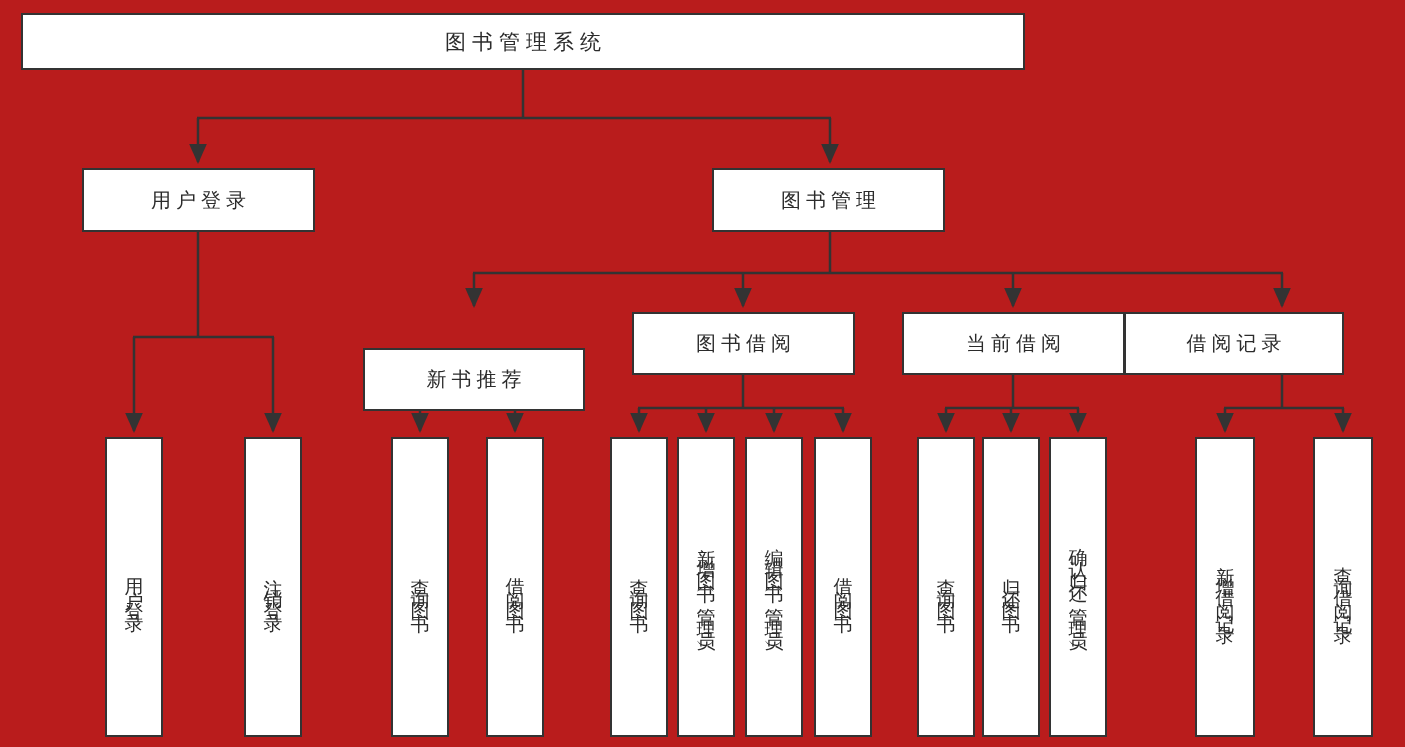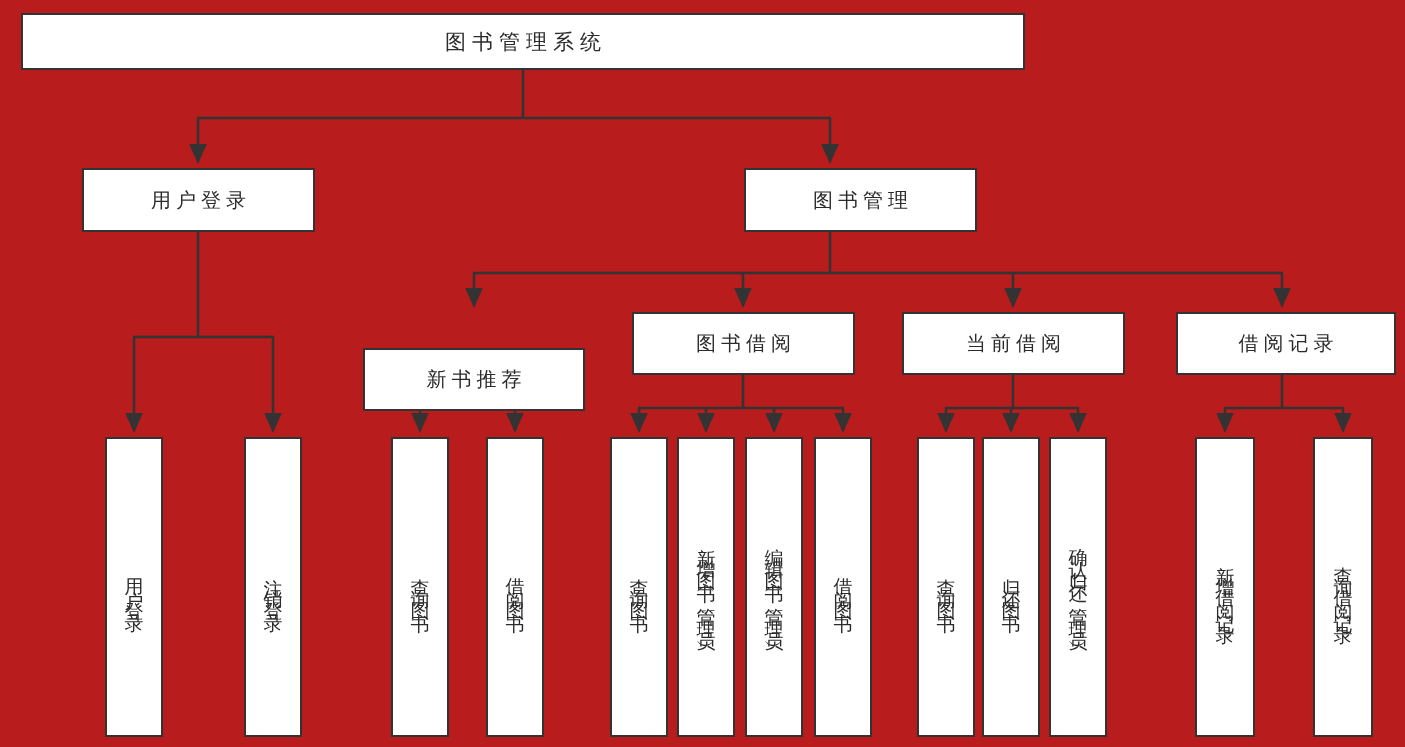--- a/index.html
+++ b/index.html
@@ -120,34 +120,34 @@
     </g>
   </svg>
 
   <div class="node node-root" style="left:21px; top:13px; width:1004px; height:57px;">
     <span>图书管理系统</span>
   </div>
 
   <div class="node node-h" style="left:82px; top:168px; width:233px; height:64px;">
     <span>用户登录</span>
   </div>
-  <div class="node node-h" style="left:712px; top:168px; width:233px; height:64px;margin-left:32px;">
+  <div class="node node-h" style="left:712px; top:168px; width:233px; height:64px;">
     <span>图书管理</span>
   </div>
 
   <div class="node node-h" style="left:363px; top:312px; width:222px; height:63px;margin-top:36px;">
     <span>新书推荐</span>
   </div>
   <div class="node node-h" style="left:632px; top:312px; width:223px; height:63px;">
     <span>图书借阅</span>
   </div>
   <div class="node node-h" style="left:902px; top:312px; width:223px; height:63px;">
     <span>当前借阅</span>
   </div>
-  <div class="node node-h" style="left:1176px; top:312px; width:220px; height:63px;">
+  <div class="node node-h" style="left:1124px; top:312px; width:220px; height:63px;">
     <span>借阅记录</span>
   </div>
 
   <div class="node node-leaf" style="left:105px; top:437px; width:58px; height:300px;">用户登录</div>
   <div class="node node-leaf" style="left:244px; top:437px; width:58px; height:300px;">注销登录</div>
 
   <div class="node node-leaf" style="left:391px; top:437px; width:58px; height:300px;">查询图书</div>
   <div class="node node-leaf" style="left:486px; top:437px; width:58px; height:300px;">借阅图书</div>
 
   <div class="node node-leaf" style="left:610px; top:437px; width:58px; height:300px;">查询图书</div>

